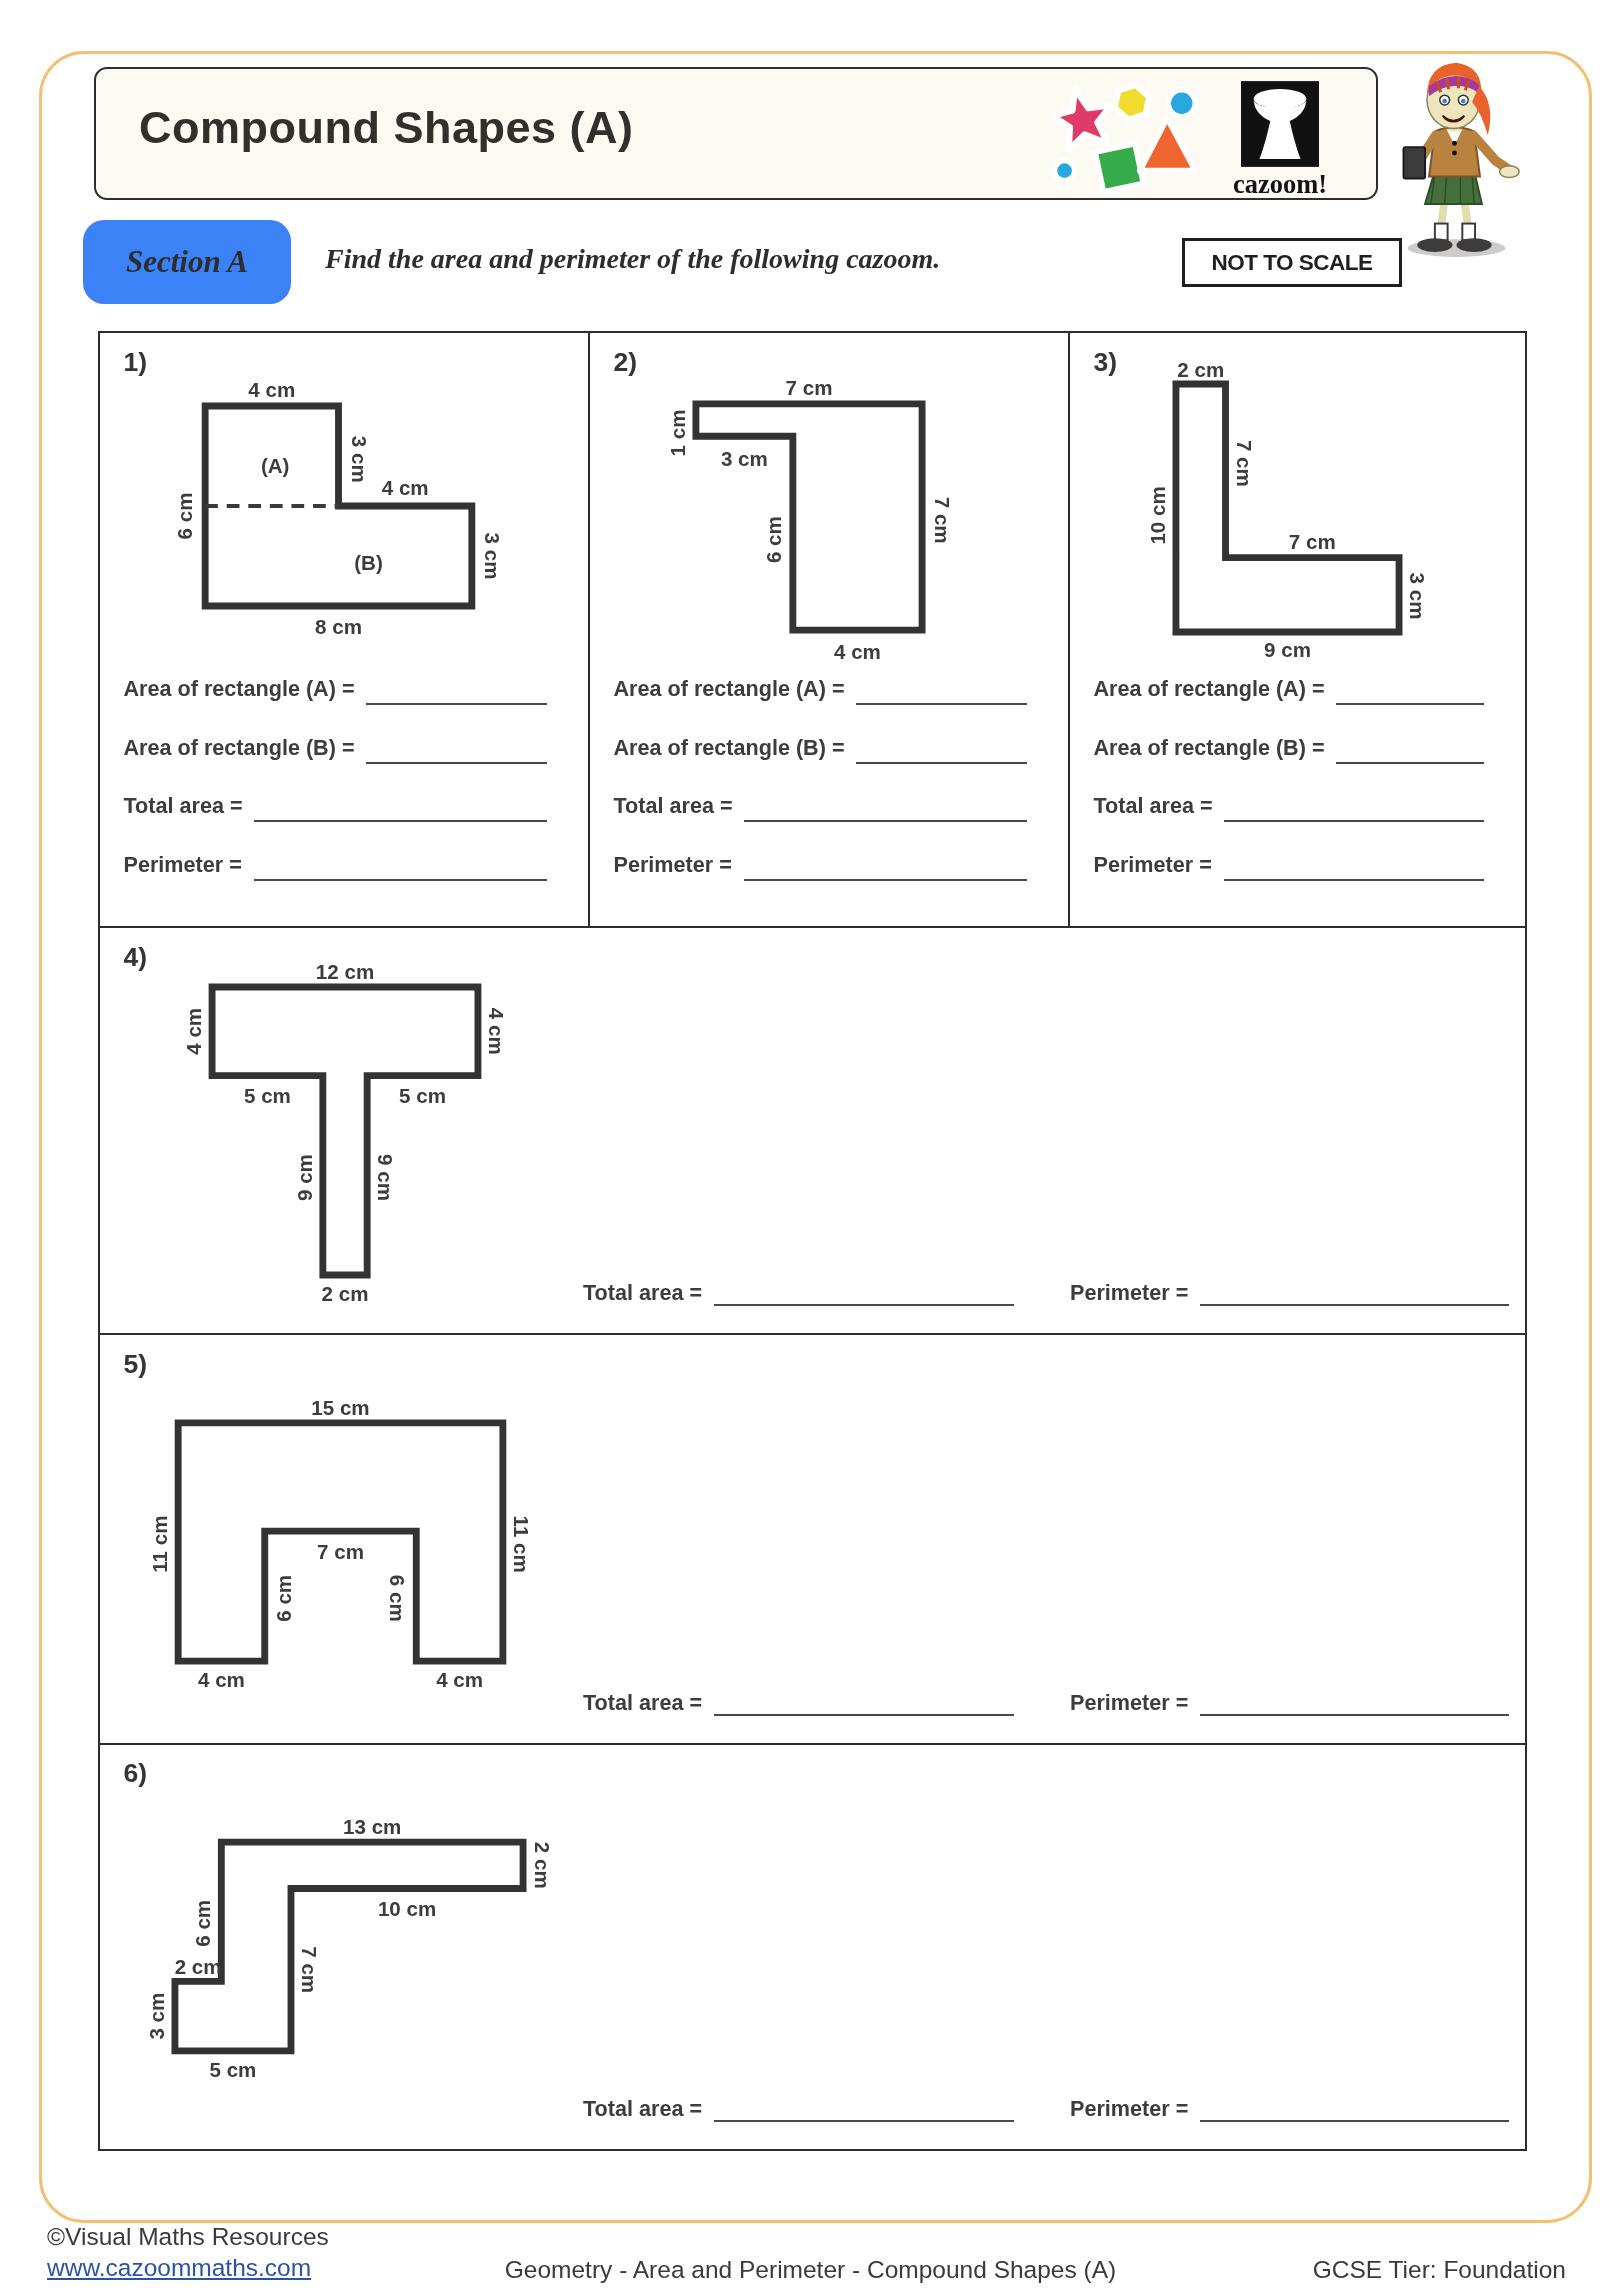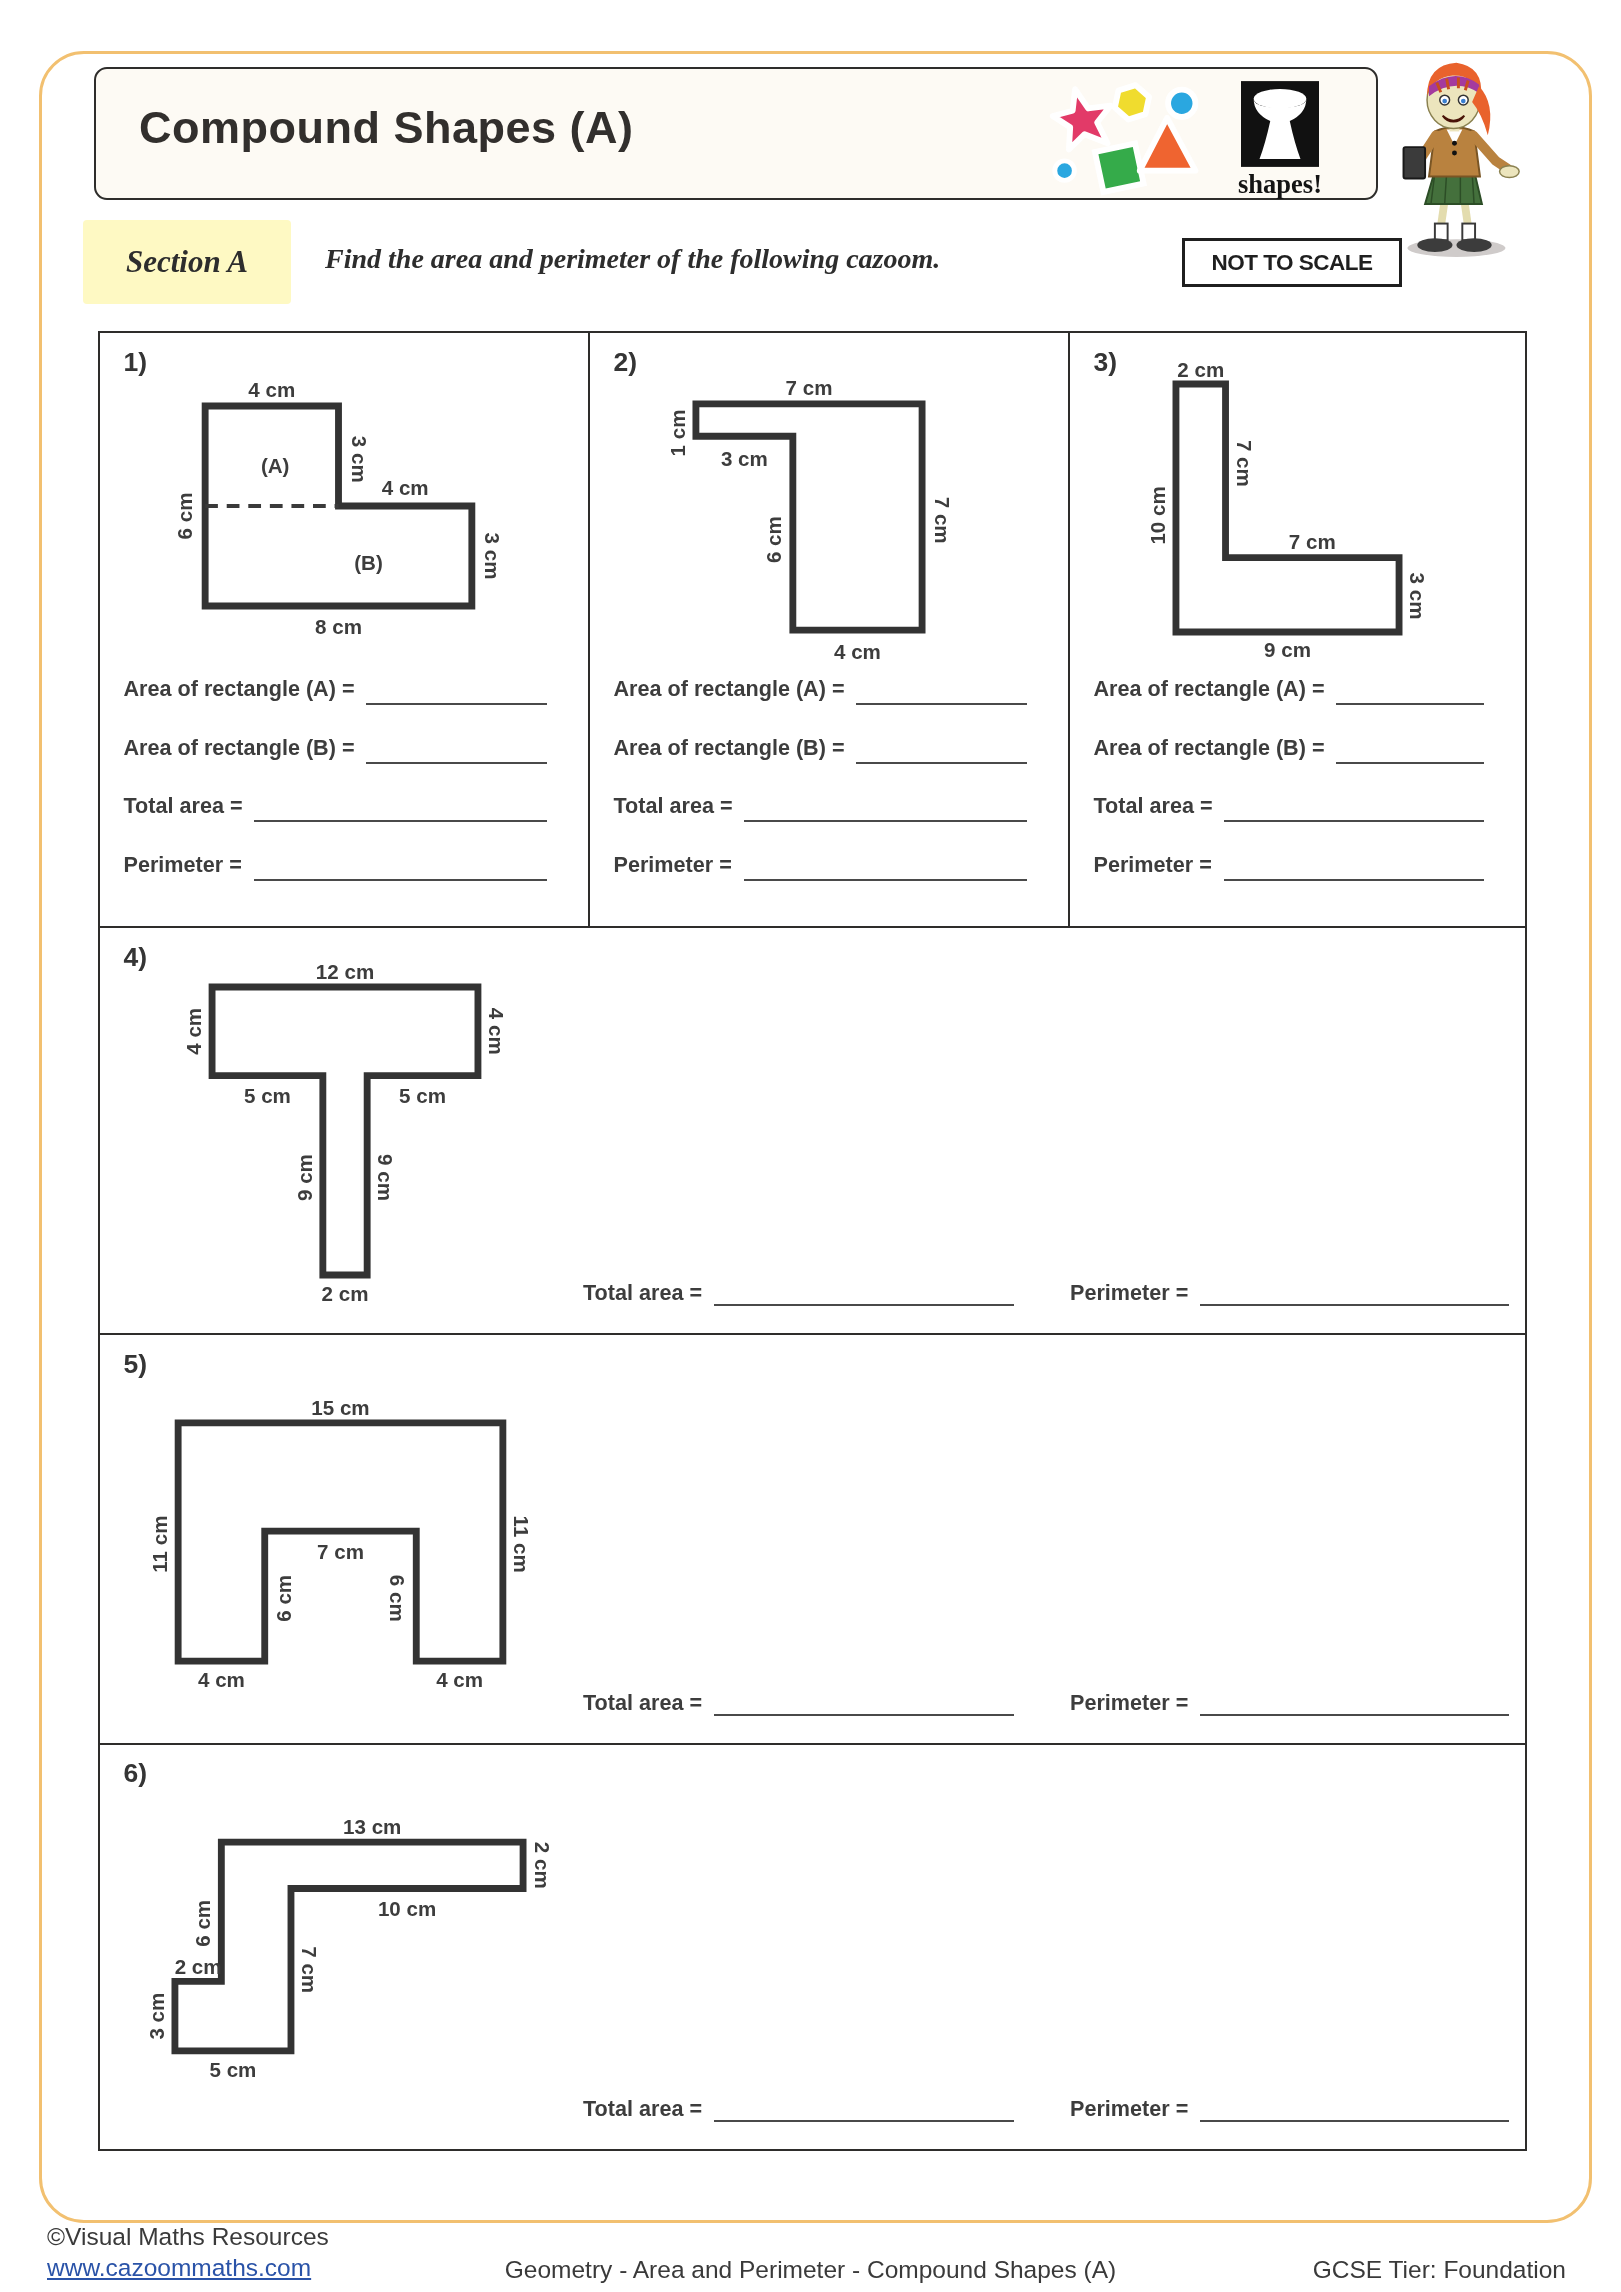--- a/index.html
+++ b/index.html
@@ -17,22 +17,22 @@
   }
   .title{
     position:absolute;left:43px;top:33px;font-size:45px;font-weight:700;
     color:#322f2d;letter-spacing:0.5px;
   }
   .logo-shapes{position:absolute;left:946px;top:3.9px;}
   .cazoom{position:absolute;left:1125px;top:11.8px;width:118px;text-align:center;}
   .cazoom-text{font-family:"Liberation Serif",serif;font-weight:700;font-size:26.5px;color:#141414;margin-top:-2px;}
   .girl{position:absolute;left:1380px;top:45px;z-index:5;}
   .section-chip{
-    position:absolute;left:83px;top:220px;width:208px;height:84px;background:#fef9c3;
-    border-radius:4px;display:flex;align-items:center;justify-content:center;
+    position:absolute;left:83px;top:220px;width:208px;height:84px;background:#3b82f6;
+    border-radius:21px;display:flex;align-items:center;justify-content:center;
   }
   .section-chip span{font-family:"Liberation Serif",serif;font-style:italic;font-weight:700;font-size:31px;color:#2d2d2d;}
   .instruction{
     position:absolute;left:325px;top:243px;font-family:"Liberation Serif",serif;
     font-style:italic;font-weight:600;font-size:28px;color:#2d2d2d;
   }
   .nts-box{
     position:absolute;left:1182px;top:238px;width:220px;height:49px;border:3.9px solid #1f1f1f;
     display:flex;align-items:center;justify-content:center;background:#fff;box-sizing:border-box;
   }
@@ -82,21 +82,21 @@
       <polygon points="128,46 157,100 100,100" fill="#ef6430" stroke="#ffffff" stroke-width="6" stroke-linejoin="round"></polygon>
     </svg>
   </div>
 
   <div class="cazoom">
     <svg width="78" height="86" viewBox="0 0 80 88">
       <rect x="0" y="0" width="80" height="88" fill="#111111"></rect>
       <ellipse cx="40" cy="18" rx="27" ry="10" fill="#ffffff"></ellipse>
       <path d="M13 18 Q13 33 30 41 Q25 64 19 80 L61 80 Q55 64 50 41 Q67 33 67 18 Q67 27 40 27 Q13 27 13 18 Z" fill="#ffffff"></path>
     </svg>
-    <div class="cazoom-text">shapes!</div>
+    <div class="cazoom-text">cazoom!</div>
   </div>
 </div>
 
 <div class="girl">
   <svg width="147" height="216" viewBox="0 0 150 220">
     <ellipse cx="78" cy="207" rx="50" ry="9" fill="#cfcbca"></ellipse>
     <path d="M66 158 L62 186" stroke="#e3dcae" stroke-width="8" fill="none"></path>
     <path d="M86 158 L90 186" stroke="#e3dcae" stroke-width="8" fill="none"></path>
     <rect x="56" y="182" width="13" height="17" fill="#ffffff" stroke="#3a3a3a" stroke-width="2"></rect>
     <rect x="84" y="182" width="13" height="17" fill="#ffffff" stroke="#3a3a3a" stroke-width="2"></rect>

